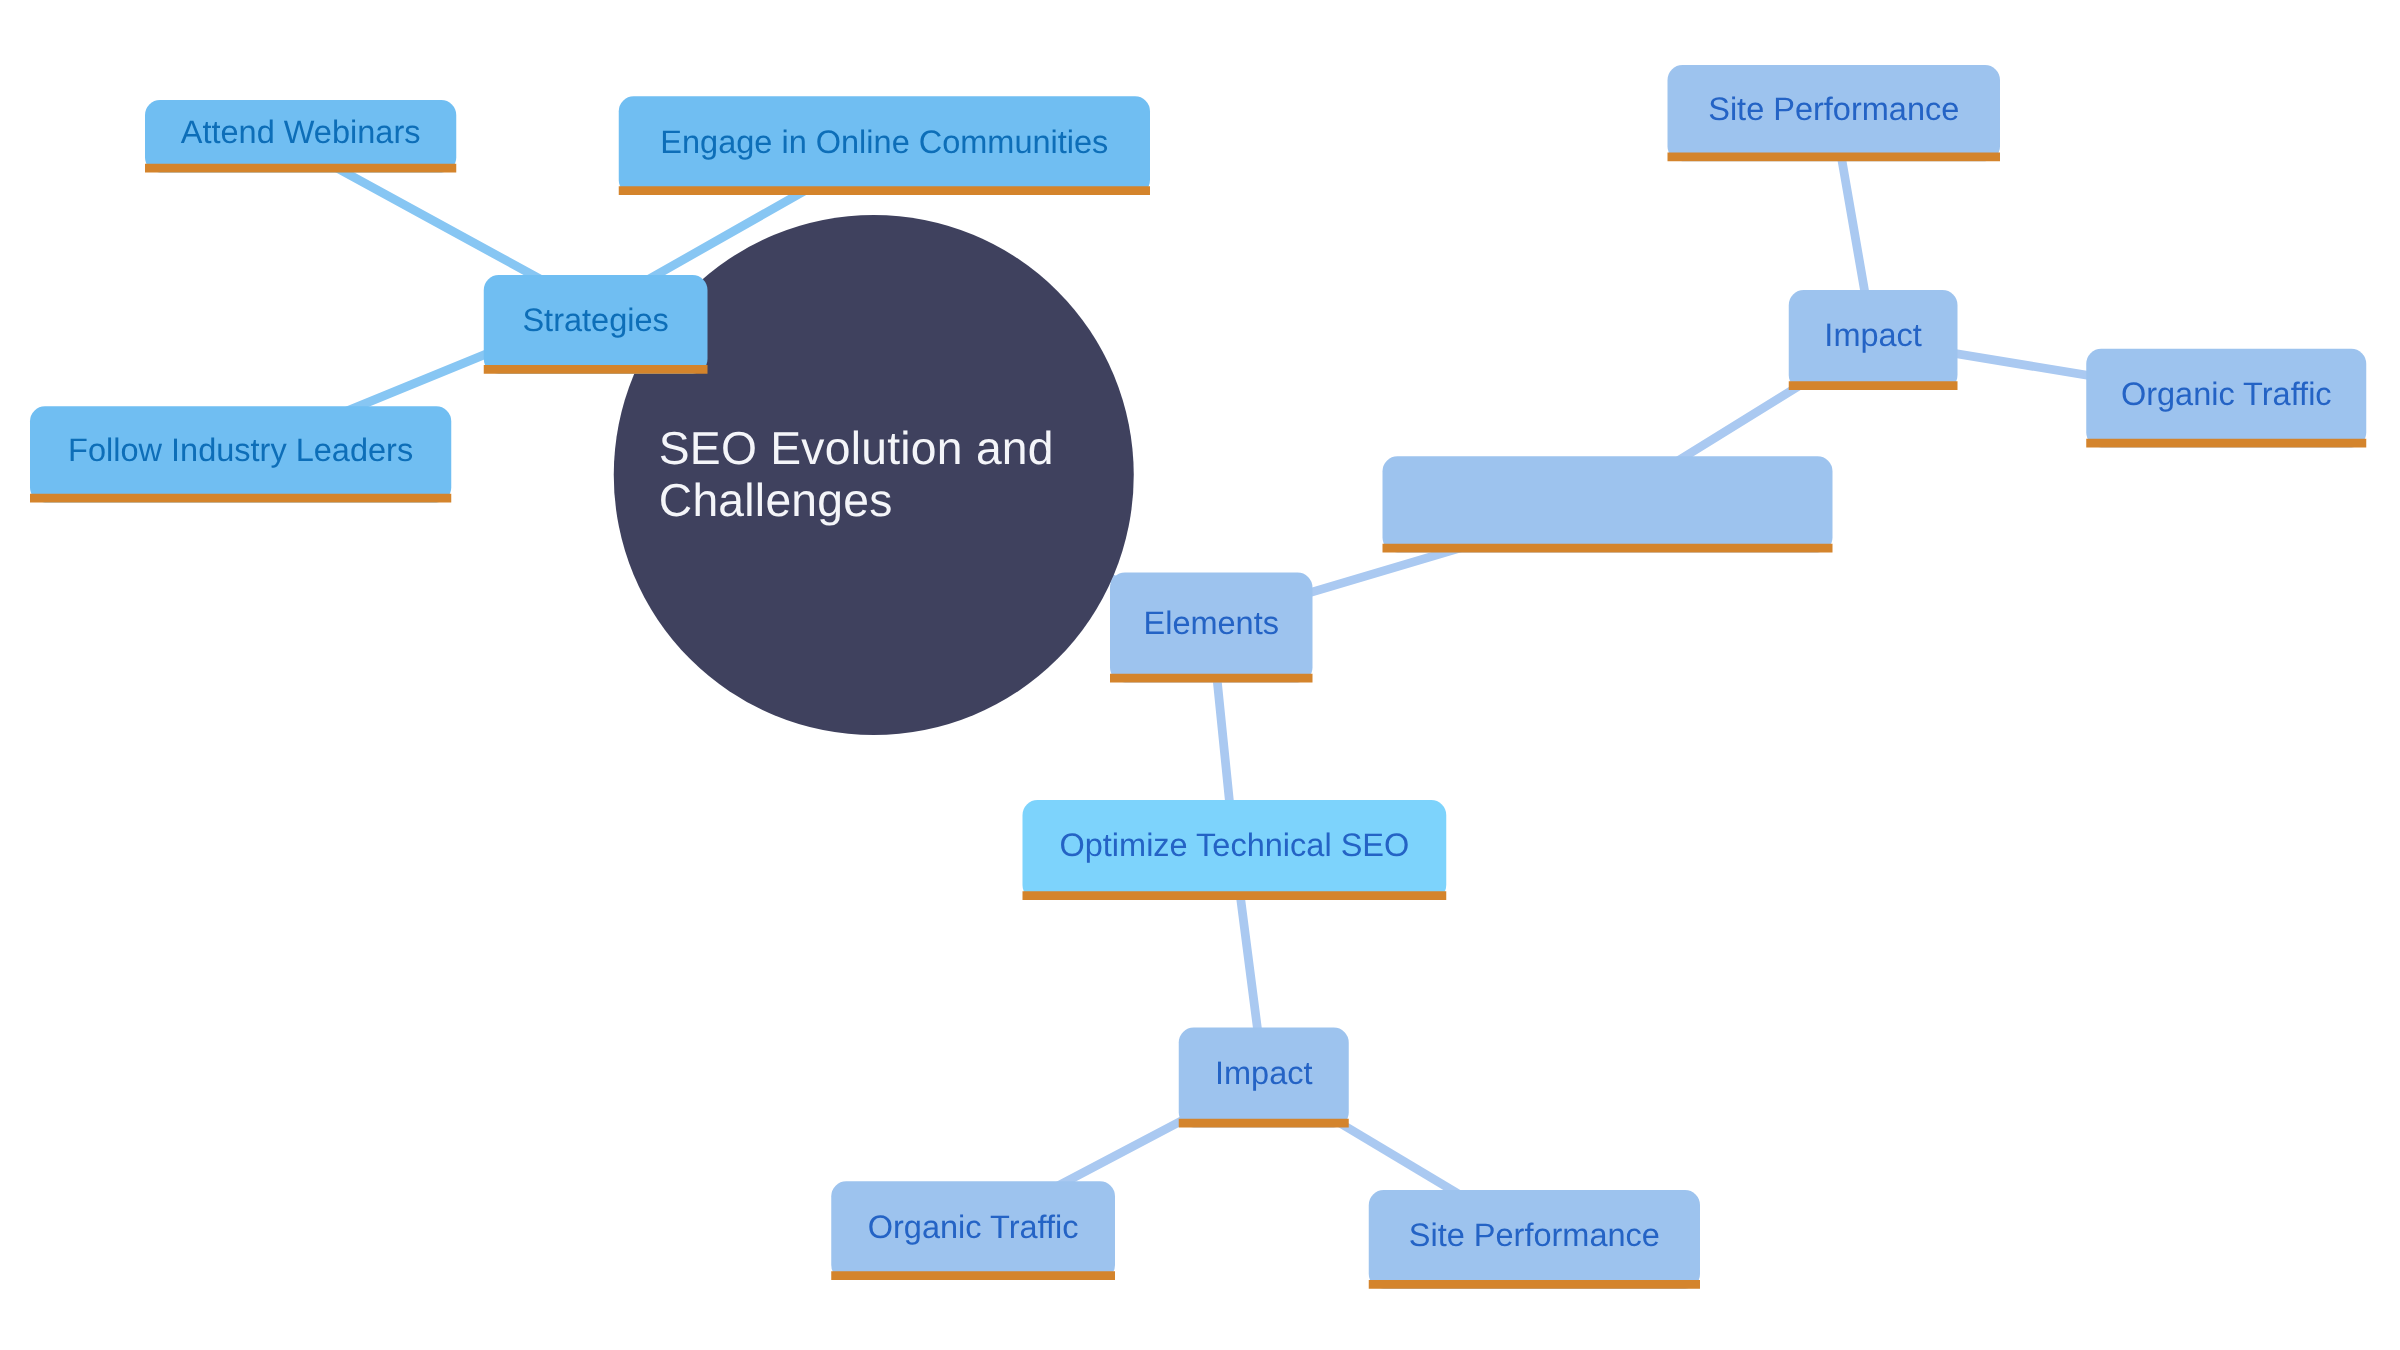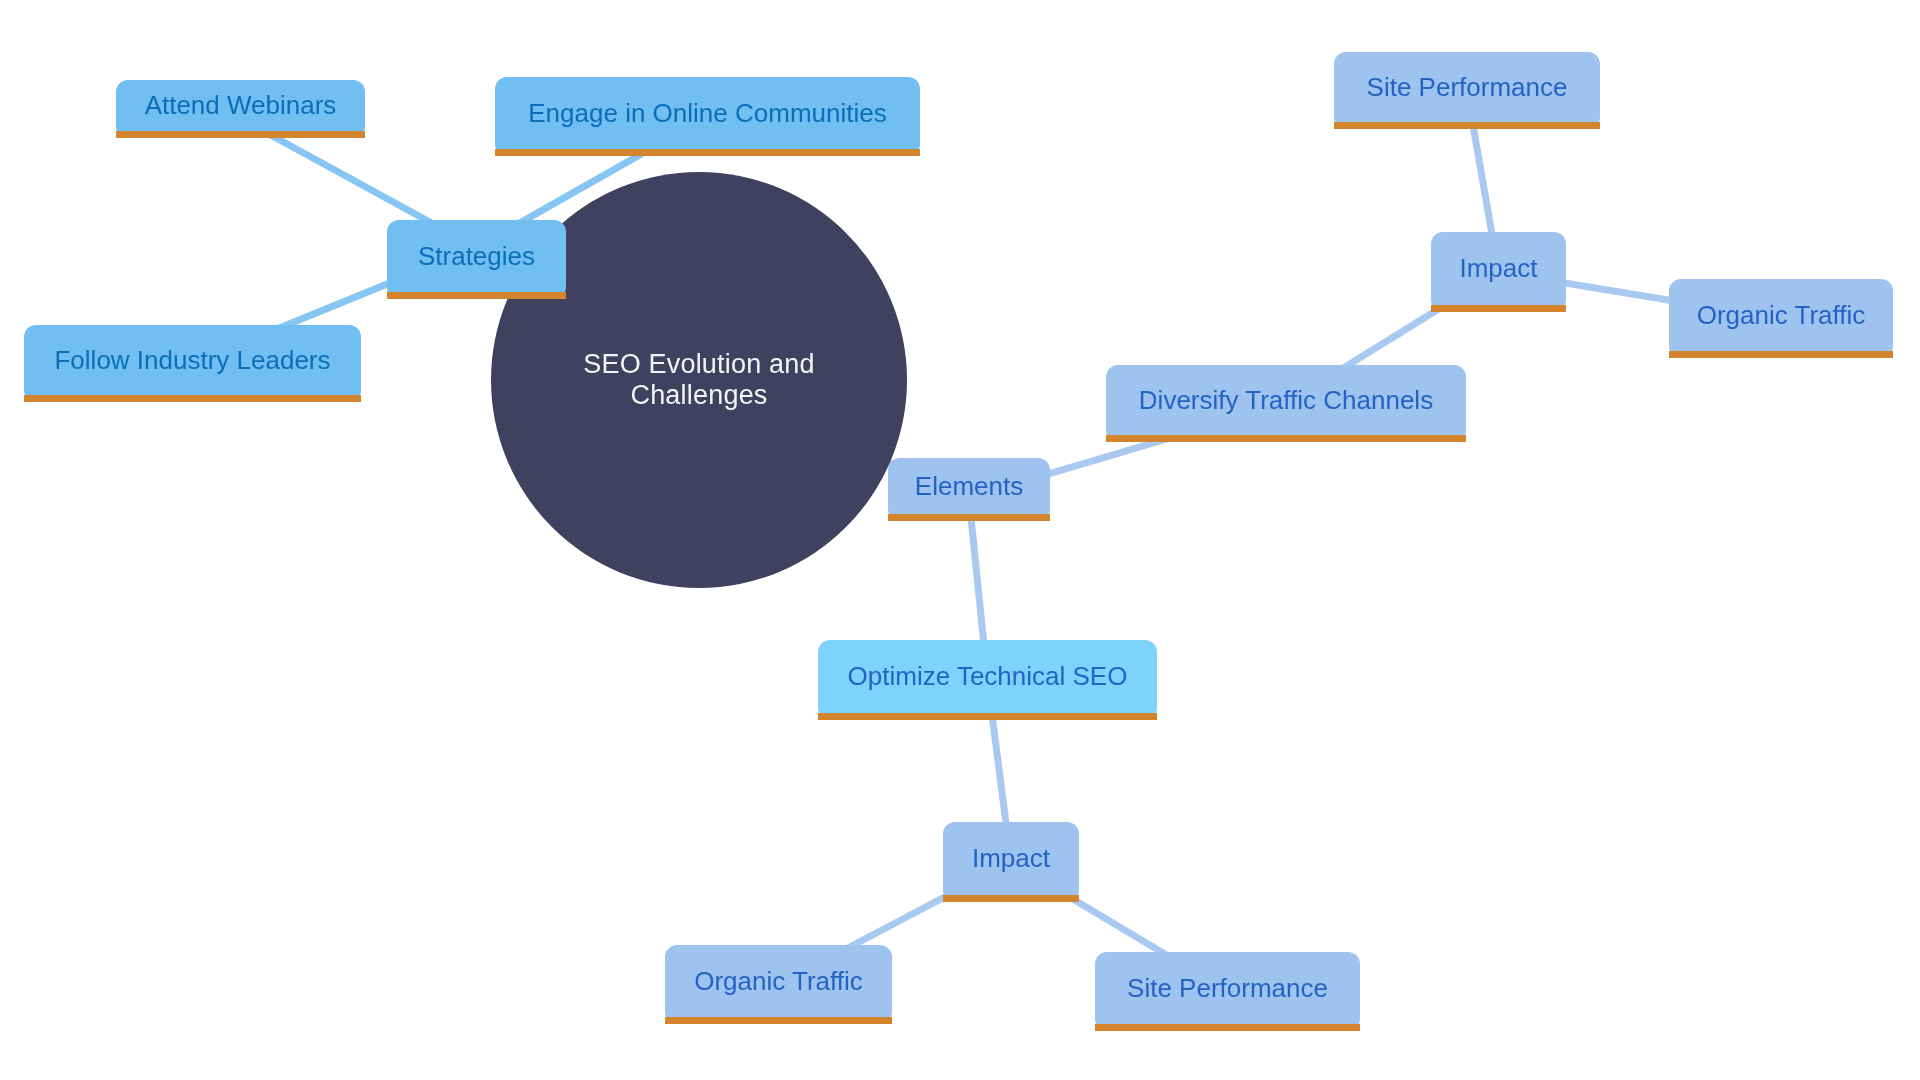--- a/index.html
+++ b/index.html
@@ -20,24 +20,24 @@
     left: 0; top: 0;
     z-index: 1;
   }
   .root-circle {
     position: absolute;
     z-index: 2;
     border-radius: 50%;
     display: flex;
     align-items: center;
     justify-content: center;
-    text-align: center;
+    text-align: left;
     box-sizing: border-box;
     padding: 0 36px;
-    font-size: 27px;
+    font-size: 37px;
     letter-spacing: 0.2px;
   }
   .mind-node {
     position: absolute;
     z-index: 3;
     box-sizing: border-box;
     border-radius: 12px;
     display: flex;
     align-items: center;
     justify-content: center;
@@ -88,26 +88,25 @@
       <div class="node-underline" style="background: rgb(212, 132, 44);"></div>
     </div>
     <div class="mind-node" style="left: 24px; top: 325px; width: 337px; height: 77px; background: rgb(112, 190, 242);">
       <span class="node-label" style="color: rgb(13, 110, 184);">Follow Industry Leaders</span>
       <div class="node-underline" style="background: rgb(212, 132, 44);"></div>
     </div>
     <div class="mind-node" style="left: 495px; top: 77px; width: 425px; height: 79px; background: rgb(112, 190, 242);">
       <span class="node-label" style="color: rgb(13, 110, 184);">Engage in Online Communities</span>
       <div class="node-underline" style="background: rgb(212, 132, 44);"></div>
     </div>
-    <div class="mind-node" style="left: 888px; top: 458px; width: 162px; height: 63px; background: rgb(157, 195, 238);">
+    <div class="mind-node" style="left: 888px; top: 458px; width: 162px; height: 88px; background: rgb(157, 195, 238);">
       <span class="node-label" style="color: rgb(36, 99, 197);">Elements</span>
       <div class="node-underline" style="background: rgb(212, 132, 44);"></div>
     </div>
     <div class="mind-node" style="left: 1106px; top: 365px; width: 360px; height: 77px; background: rgb(157, 195, 238);">
-      <span class="node-label" style="color: rgb(36, 99, 197);">Diversify Traffic Channels</span>
       <div class="node-underline" style="background: rgb(212, 132, 44);"></div>
     </div>
     <div class="mind-node" style="left: 1431px; top: 232px; width: 135px; height: 80px; background: rgb(157, 195, 238);">
       <span class="node-label" style="color: rgb(36, 99, 197);">Impact</span>
       <div class="node-underline" style="background: rgb(212, 132, 44);"></div>
     </div>
     <div class="mind-node" style="left: 1334px; top: 52px; width: 266px; height: 77px; background: rgb(157, 195, 238);">
       <span class="node-label" style="color: rgb(36, 99, 197);">Site Performance</span>
       <div class="node-underline" style="background: rgb(212, 132, 44);"></div>
     </div>

